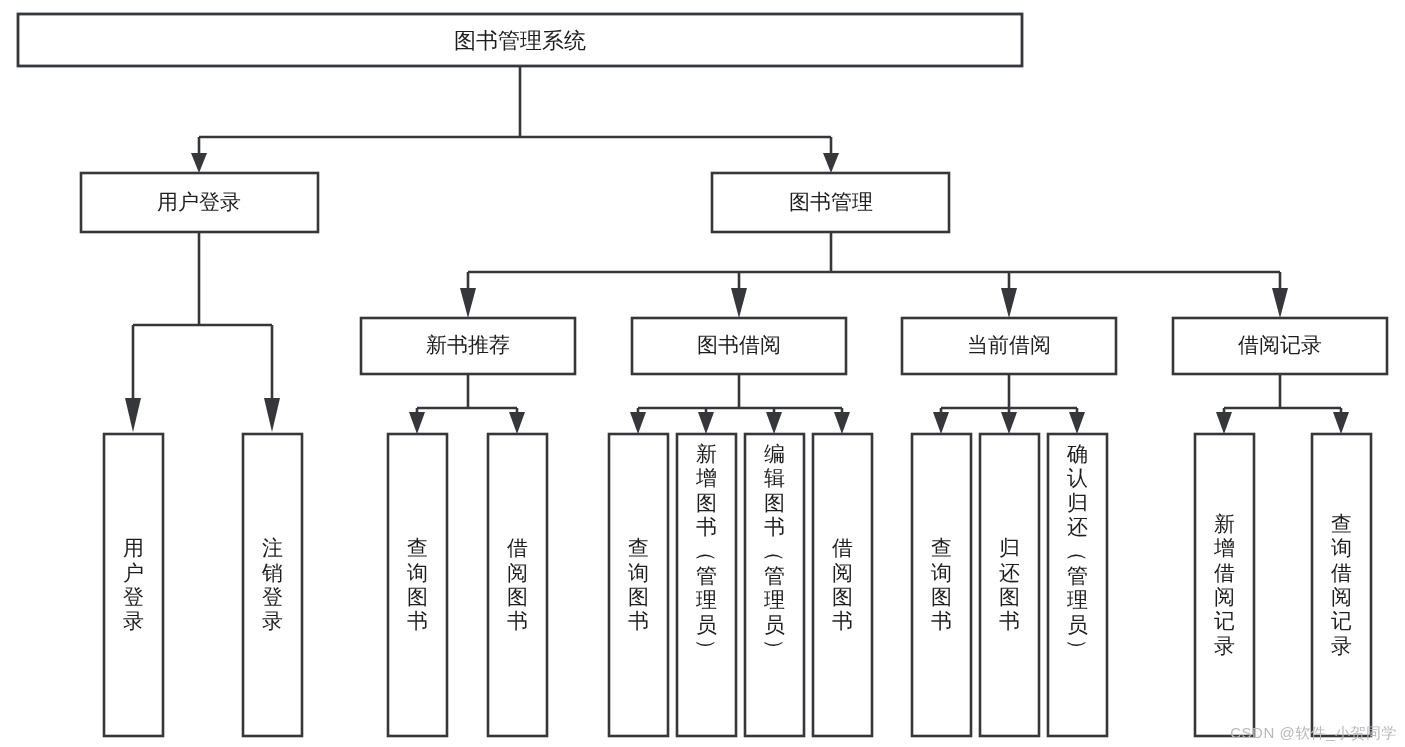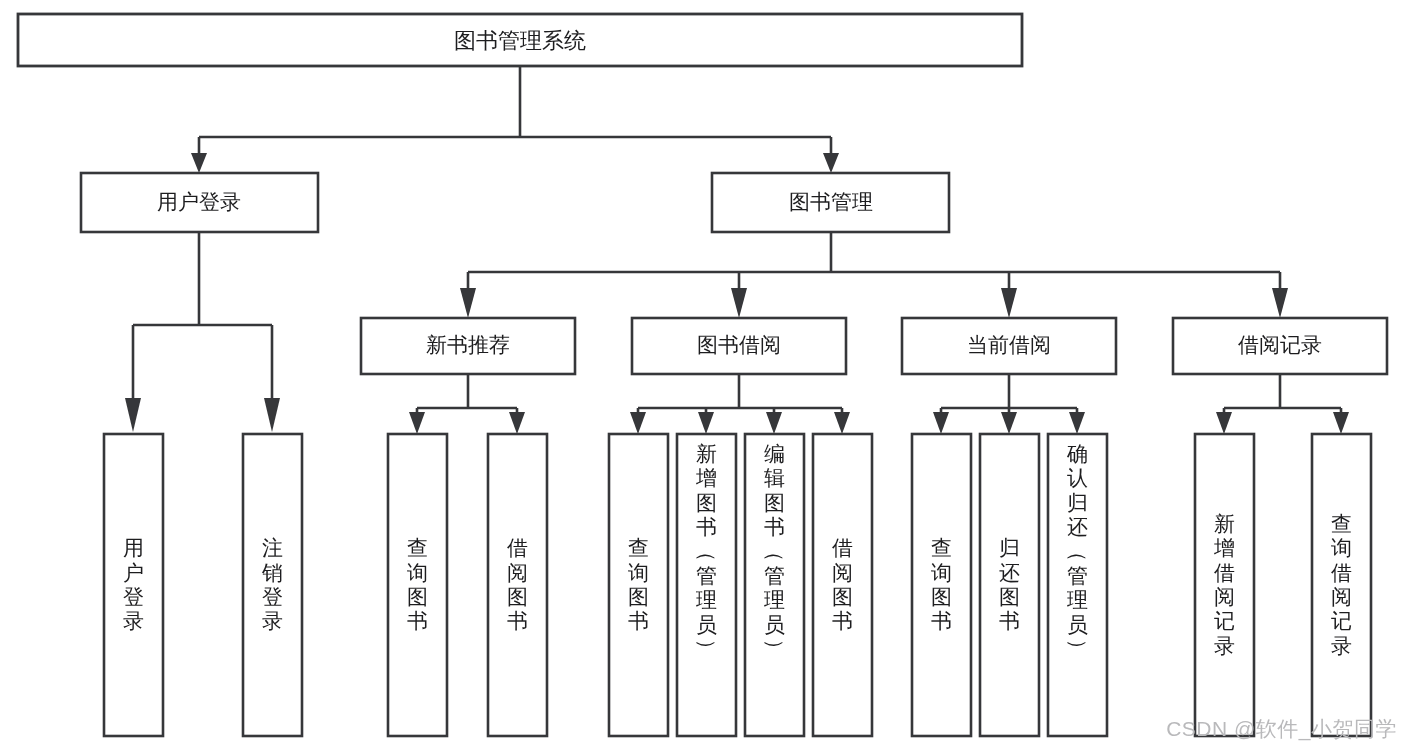--- a/index.html
+++ b/index.html
@@ -71,21 +71,21 @@
     text-align: center;
   }
   .vlabel span {
     display: block;
   }
   .watermark {
     position: absolute;
     right: 8px;
     bottom: 4px;
     font-family: "Liberation Sans", "DejaVu Sans", sans-serif;
-    font-size: 21px;
+    font-size: 15px;
     color: #b9b9bb;
     letter-spacing: 0.5px;
     white-space: nowrap;
     user-select: none;
   }
 </style>
 </head>
 <body>
 
 <div id="diagram-root">

